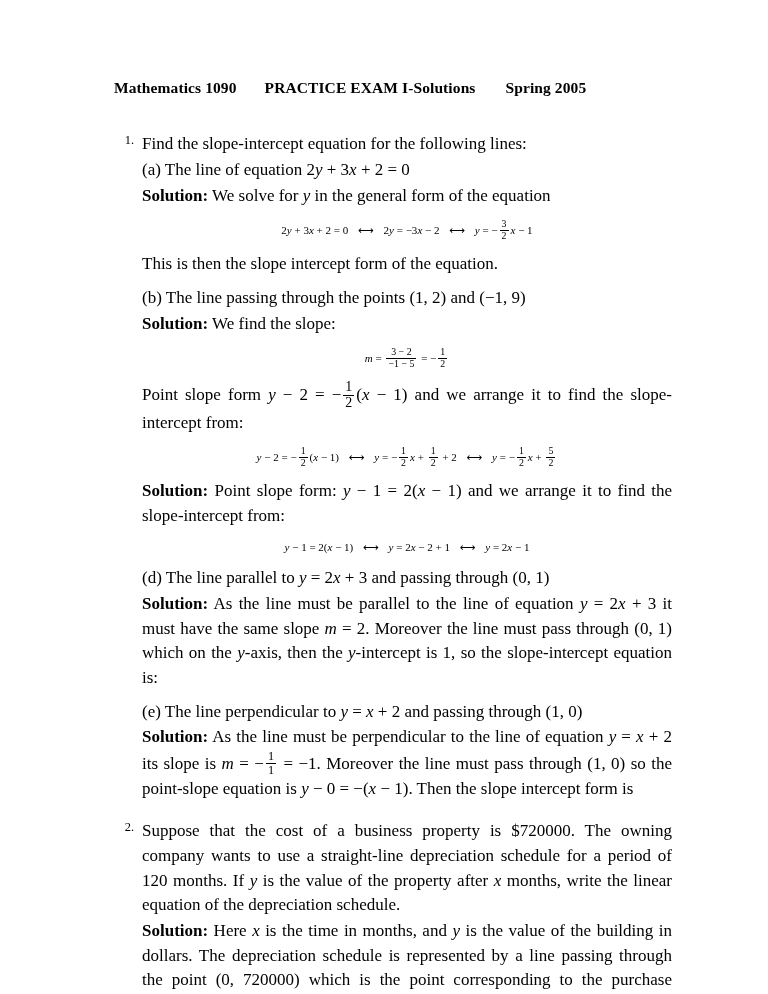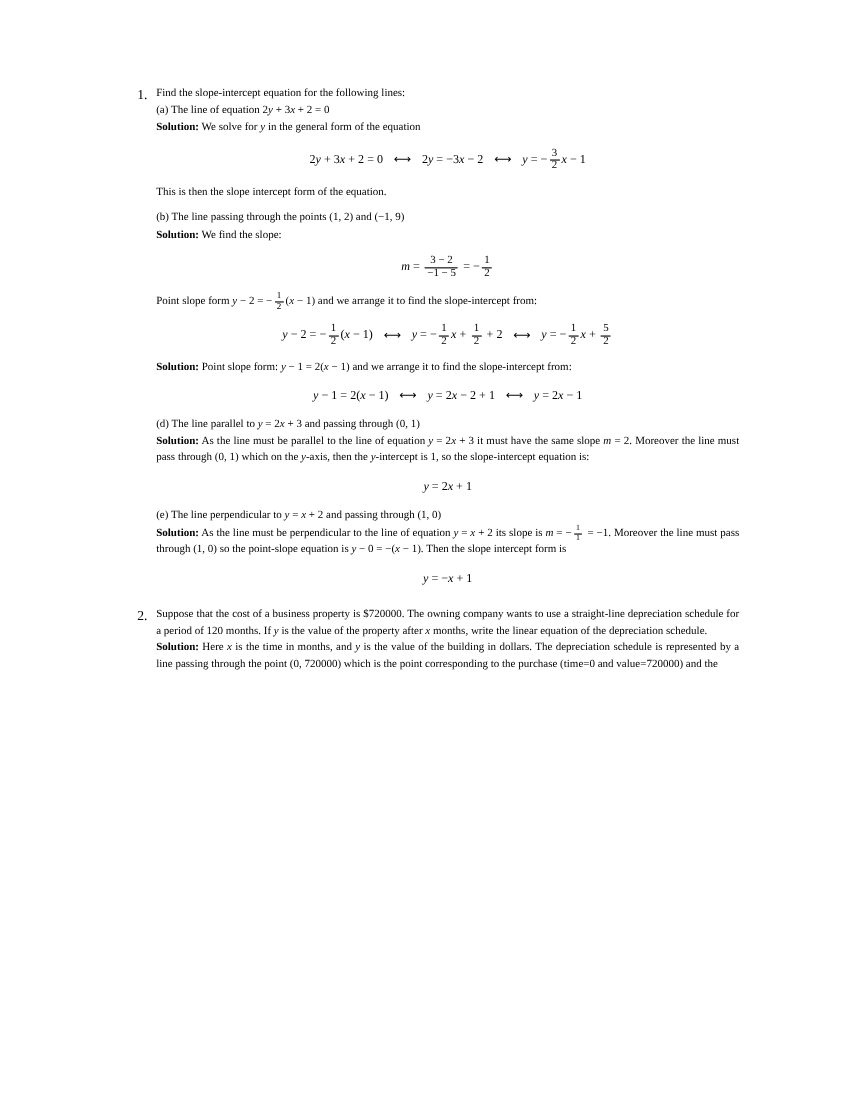--- a/index.html
+++ b/index.html
@@ -46,21 +46,21 @@
   ol.problems > li > .num {
     position: absolute;
     left: 0;
     top: 0;
     width: 20px;
     text-align: right;
     font-size: 12.4px;
   }
   .para {
     margin: 0 0 1px 0;
-    font-size: 10px;
+    font-size: 17px;
     line-height: 1.45;
     text-align: justify;
     font-family: Liberation Serif, serif;
   }
   .gap { margin-top: 9px; }
   b.sol { font-weight: bold; }
 
   .display {
     text-align: center;
     margin: 11px 0 11px 0;
@@ -87,20 +87,23 @@
     font-size: 0.72em;
     vertical-align: -0.42em;
   }
   .iff { margin: 0 7px; display: inline-block; }
 </style>
 </head>
 <body>
 
 <div class="page">
 
+  <div class="doc-title">
+    <span>Mathematics 1090</span><span class="spacer-a"></span><span>PRACTICE EXAM I-Solutions</span><span class="spacer-b"></span><span>Spring 2005</span>
+  </div>
 
   <ol class="problems">
 
     <li>
       <span class="num">1.</span>
 
       <p class="para">Find the slope-intercept equation for the following lines:</p>
 
       <p class="para">(a) The line of equation 2<i class="mvar">y</i> + 3<i class="mvar">x</i> + 2 = 0</p>
       <p class="para"><b class="sol">Solution:</b> We solve for <i class="mvar">y</i> in the general form of the equation</p>
@@ -119,29 +122,23 @@
         <i class="mvar">y</i> − 2 = −<span class="frac big"><span class="n">1</span><span class="d">2</span></span>(<i class="mvar">x</i> − 1) <span class="iff">⟷</span> <i class="mvar">y</i> = −<span class="frac big"><span class="n">1</span><span class="d">2</span></span><i class="mvar">x</i> + <span class="frac big"><span class="n">1</span><span class="d">2</span></span> + 2 <span class="iff">⟷</span> <i class="mvar">y</i> = −<span class="frac big"><span class="n">1</span><span class="d">2</span></span><i class="mvar">x</i> + <span class="frac big"><span class="n">5</span><span class="d">2</span></span>
       </div>
 
       <p class="para"><b class="sol">Solution:</b> Point slope form: <i class="mvar">y</i> − 1 = 2(<i class="mvar">x</i> − 1) and we arrange it to find the slope-intercept from:</p>
       <div class="display">
         <i class="mvar">y</i> − 1 = 2(<i class="mvar">x</i> − 1) <span class="iff">⟷</span> <i class="mvar">y</i> = 2<i class="mvar">x</i> − 2 + 1 <span class="iff">⟷</span> <i class="mvar">y</i> = 2<i class="mvar">x</i> − 1
       </div>
 
       <p class="para gap">(d) The line parallel to <i class="mvar">y</i> = 2<i class="mvar">x</i> + 3 and passing through (0, 1)</p>
       <p class="para"><b class="sol">Solution:</b> As the line must be parallel to the line of equation <i class="mvar">y</i> = 2<i class="mvar">x</i> + 3 it must have the same slope <i class="mvar">m</i> = 2. Moreover the line must pass through (0, 1) which on the <i class="mvar">y</i>-axis, then the <i class="mvar">y</i>-intercept is 1, so the slope-intercept equation is:</p>
-      <div class="display">
-        <i class="mvar">y</i> = 2<i class="mvar">x</i> + 1
-      </div>
 
       <p class="para gap">(e) The line perpendicular to <i class="mvar">y</i> = <i class="mvar">x</i> + 2 and passing through (1, 0)</p>
       <p class="para"><b class="sol">Solution:</b> As the line must be perpendicular to the line of equation <i class="mvar">y</i> = <i class="mvar">x</i> + 2 its slope is <i class="mvar">m</i> = −<span class="frac tiny"><span class="n">1</span><span class="d">1</span></span> = −1. Moreover the line must pass through (1, 0) so the point-slope equation is <i class="mvar">y</i> − 0 = −(<i class="mvar">x</i> − 1). Then the slope intercept form is</p>
-      <div class="display">
-        <i class="mvar">y</i> = −<i class="mvar">x</i> + 1
-      </div>
     </li>
 
     <li style="margin-top:18px;">
       <span class="num">2.</span>
       <p class="para">Suppose that the cost of a business property is $720000. The owning company wants to use a straight-line depreciation schedule for a period of 120 months. If <i class="mvar">y</i> is the value of the property after <i class="mvar">x</i> months, write the linear equation of the depreciation schedule.</p>
       <p class="para"><b class="sol">Solution:</b> Here <i class="mvar">x</i> is the time in months, and <i class="mvar">y</i> is the value of the building in dollars. The depreciation schedule is represented by a line passing through the point (0, 720000) which is the point corresponding to the purchase (time=0 and value=720000) and the</p>
     </li>
 
   </ol>
 </div>

